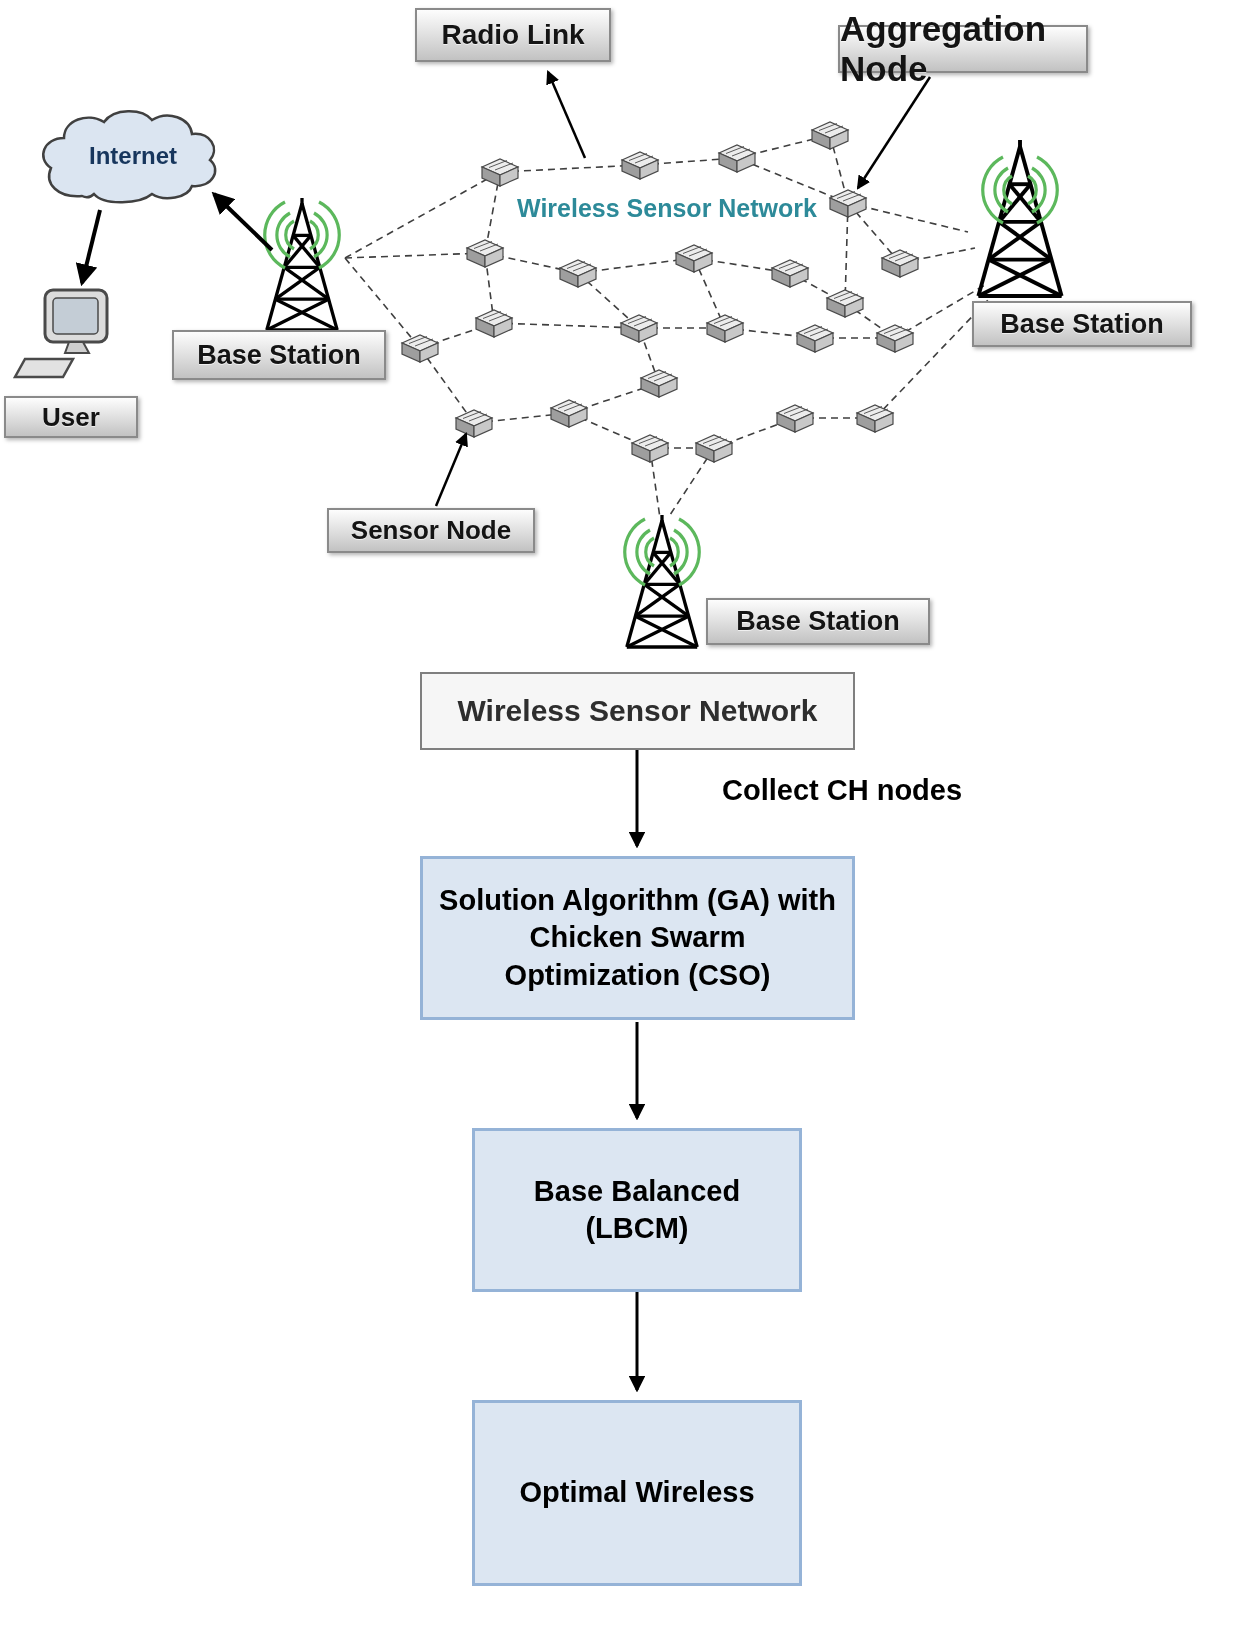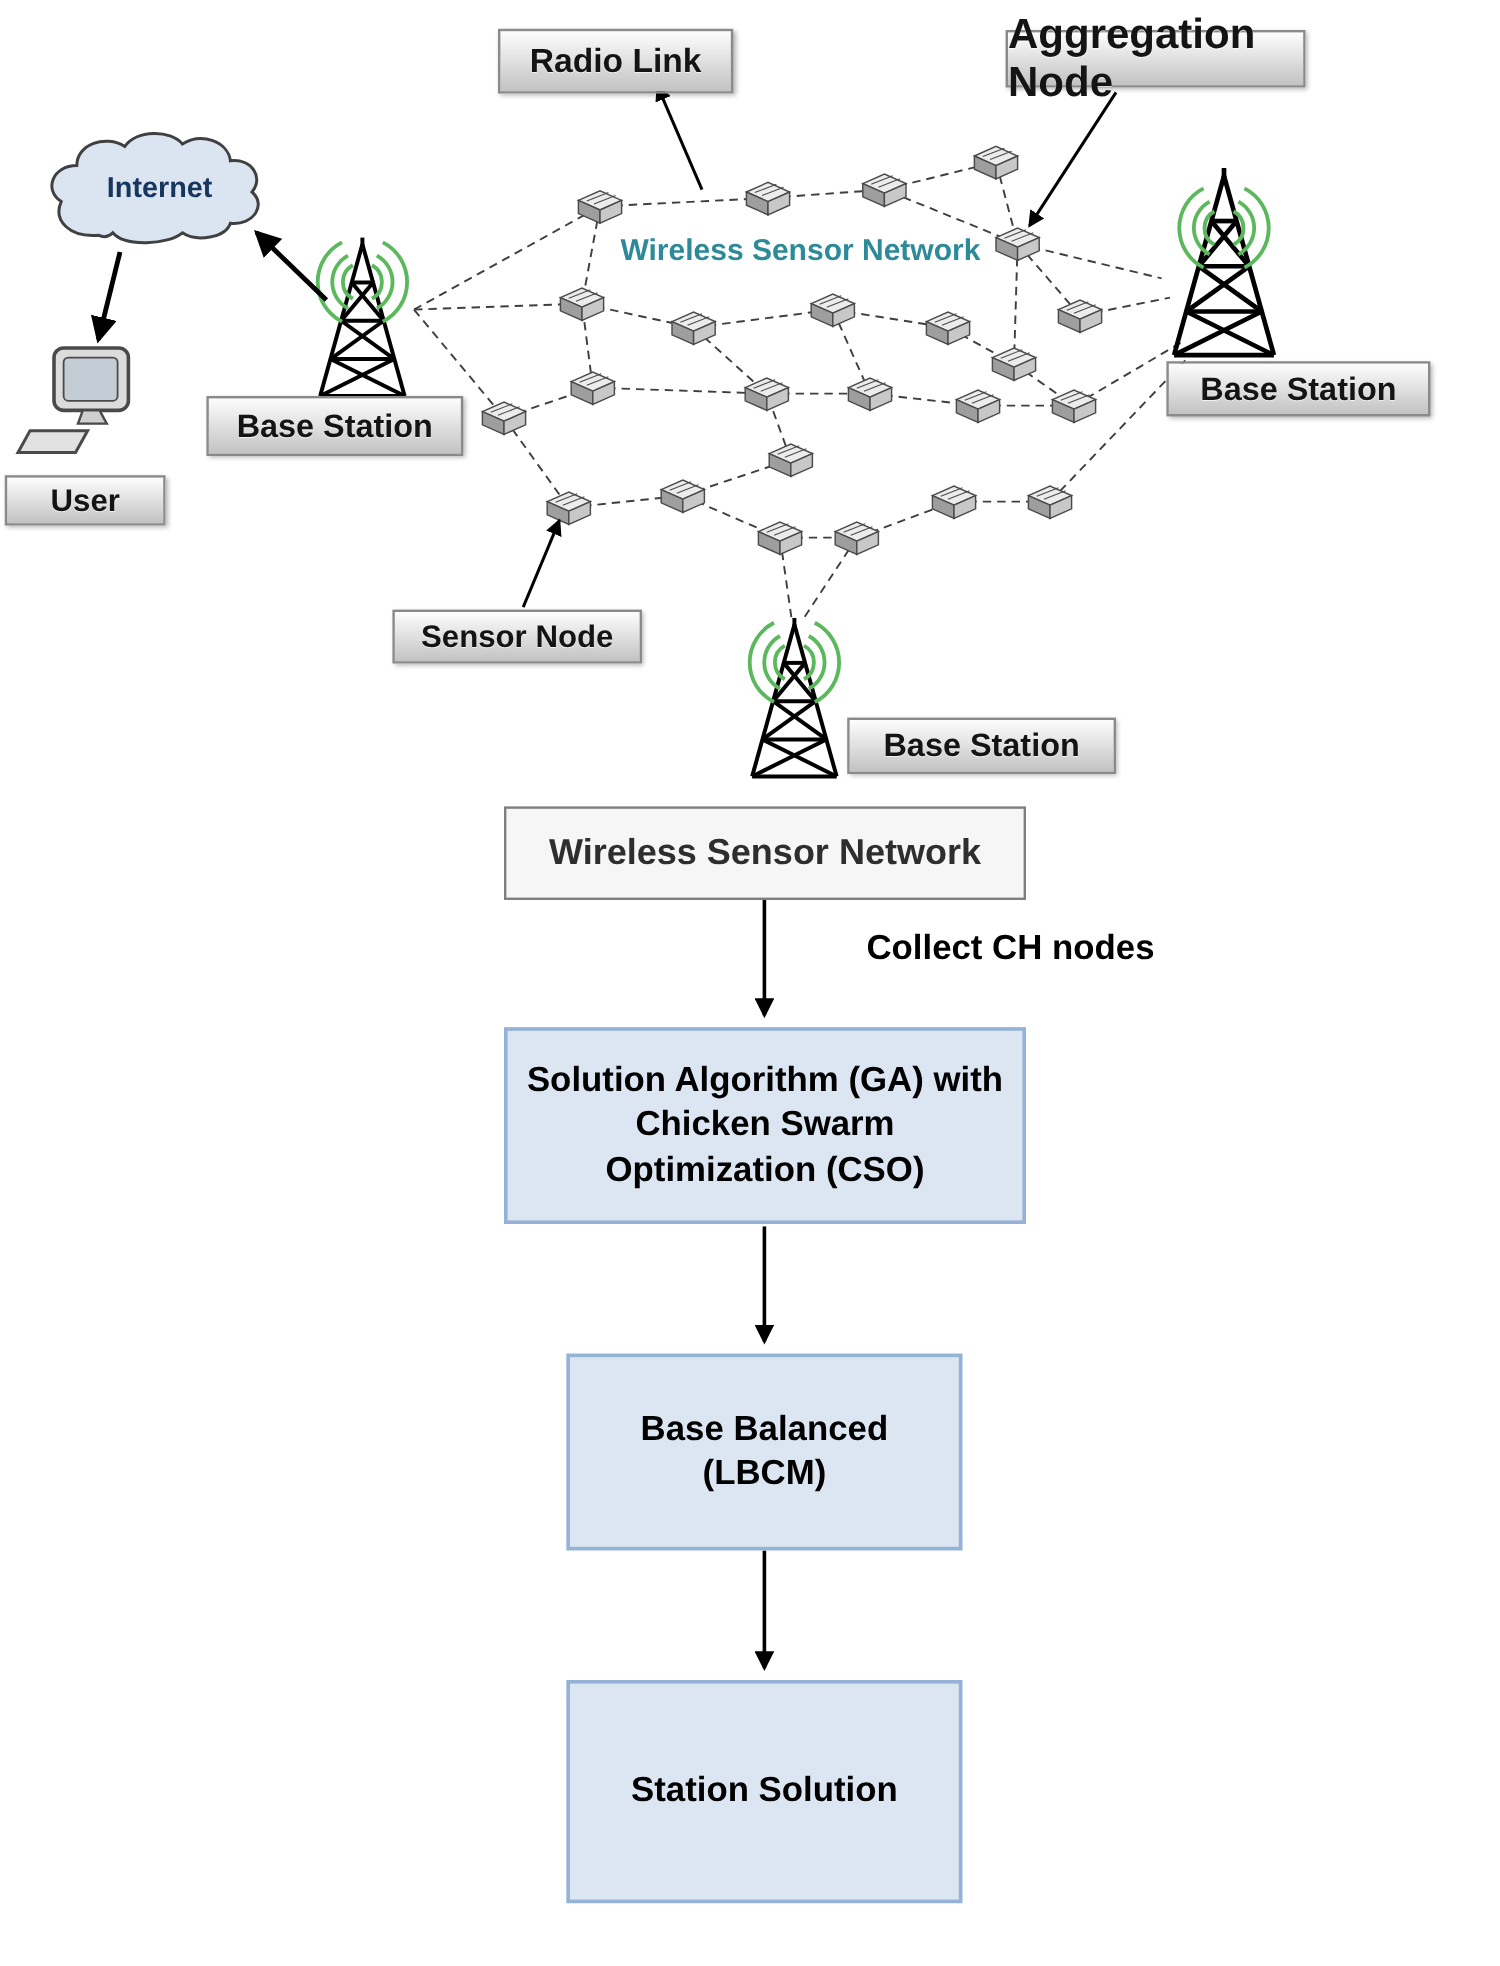--- a/index.html
+++ b/index.html
@@ -202,21 +202,21 @@
 
     <text x="667" y="217" text-anchor="middle" font-size="25" font-weight="bold" fill="#2d8a99">Wireless Sensor Network</text>
 
     <g stroke="#000" stroke-width="3" fill="none">
       <line x1="637" y1="750" x2="637" y2="846" marker-end="url(#ah)"></line>
       <line x1="637" y1="1022" x2="637" y2="1118" marker-end="url(#ah)"></line>
       <line x1="637" y1="1292" x2="637" y2="1390" marker-end="url(#ah)"></line>
     </g>
   </svg>
 
-  <div class="label-box" style="left:415px; top:8px; width:196px; height:54px; font-size:28px;margin-top:16px;">Radio Link</div>
+  <div class="label-box" style="left:415px; top:8px; width:196px; height:54px; font-size:28px;">Radio Link</div>
 
   <div class="label-box" style="left:838px; top:25px; width:250px; height:48px; font-size:35px;">Aggregation Node</div>
 
   <div class="label-box" style="left:172px; top:330px; width:214px; height:50px; font-size:27px;">Base Station</div>
 
   <div class="label-box" style="left:4px; top:396px; width:134px; height:42px; font-size:26px;">User</div>
 
   <div class="label-box" style="left:327px; top:508px; width:208px; height:45px; font-size:26px;">Sensor Node</div>
 
   <div class="label-box" style="left:972px; top:301px; width:220px; height:46px; font-size:27px;">Base Station</div>
@@ -234,16 +234,16 @@
     <div>Chicken Swarm</div>
     <div>Optimization (CSO)</div>
   </div>
 
   <div class="flow-box blue" style="left:472px; top:1128px; width:330px; height:164px; font-size:29px;">
     <div>Base Balanced</div>
     <div>(LBCM)</div>
   </div>
 
   <div class="flow-box blue" style="left:472px; top:1400px; width:330px; height:186px; font-size:29px;">
-    <div>Station Solution</div>
+    <div>Optimal Wireless</div>
   </div>
 
 </div>
 
 </body></html>

